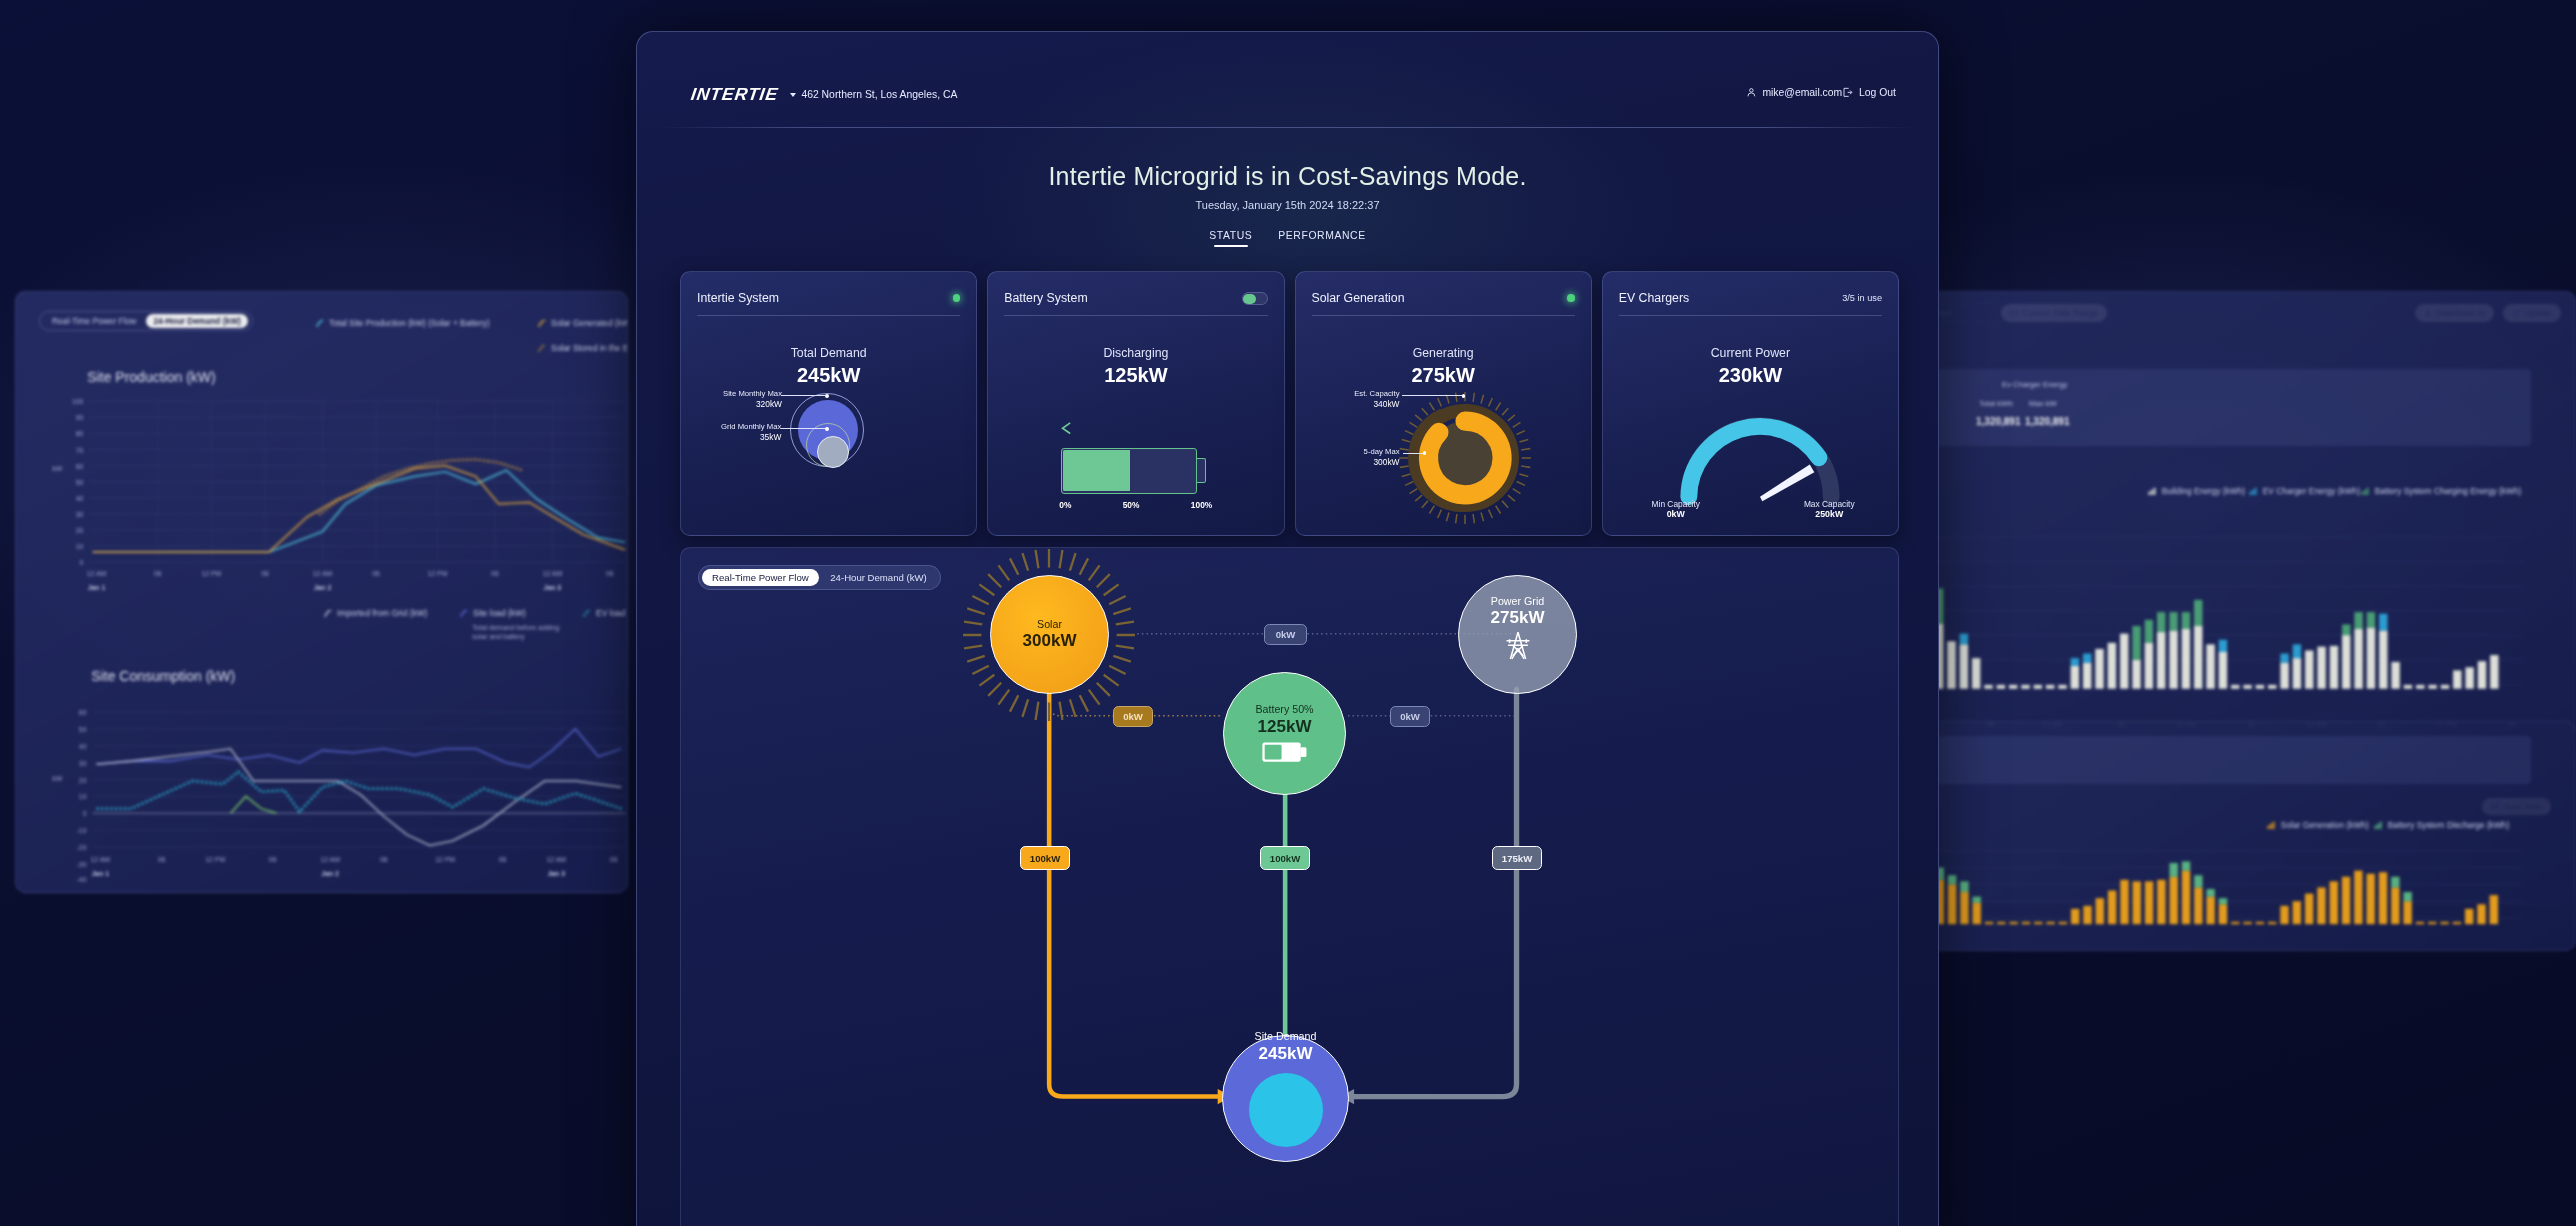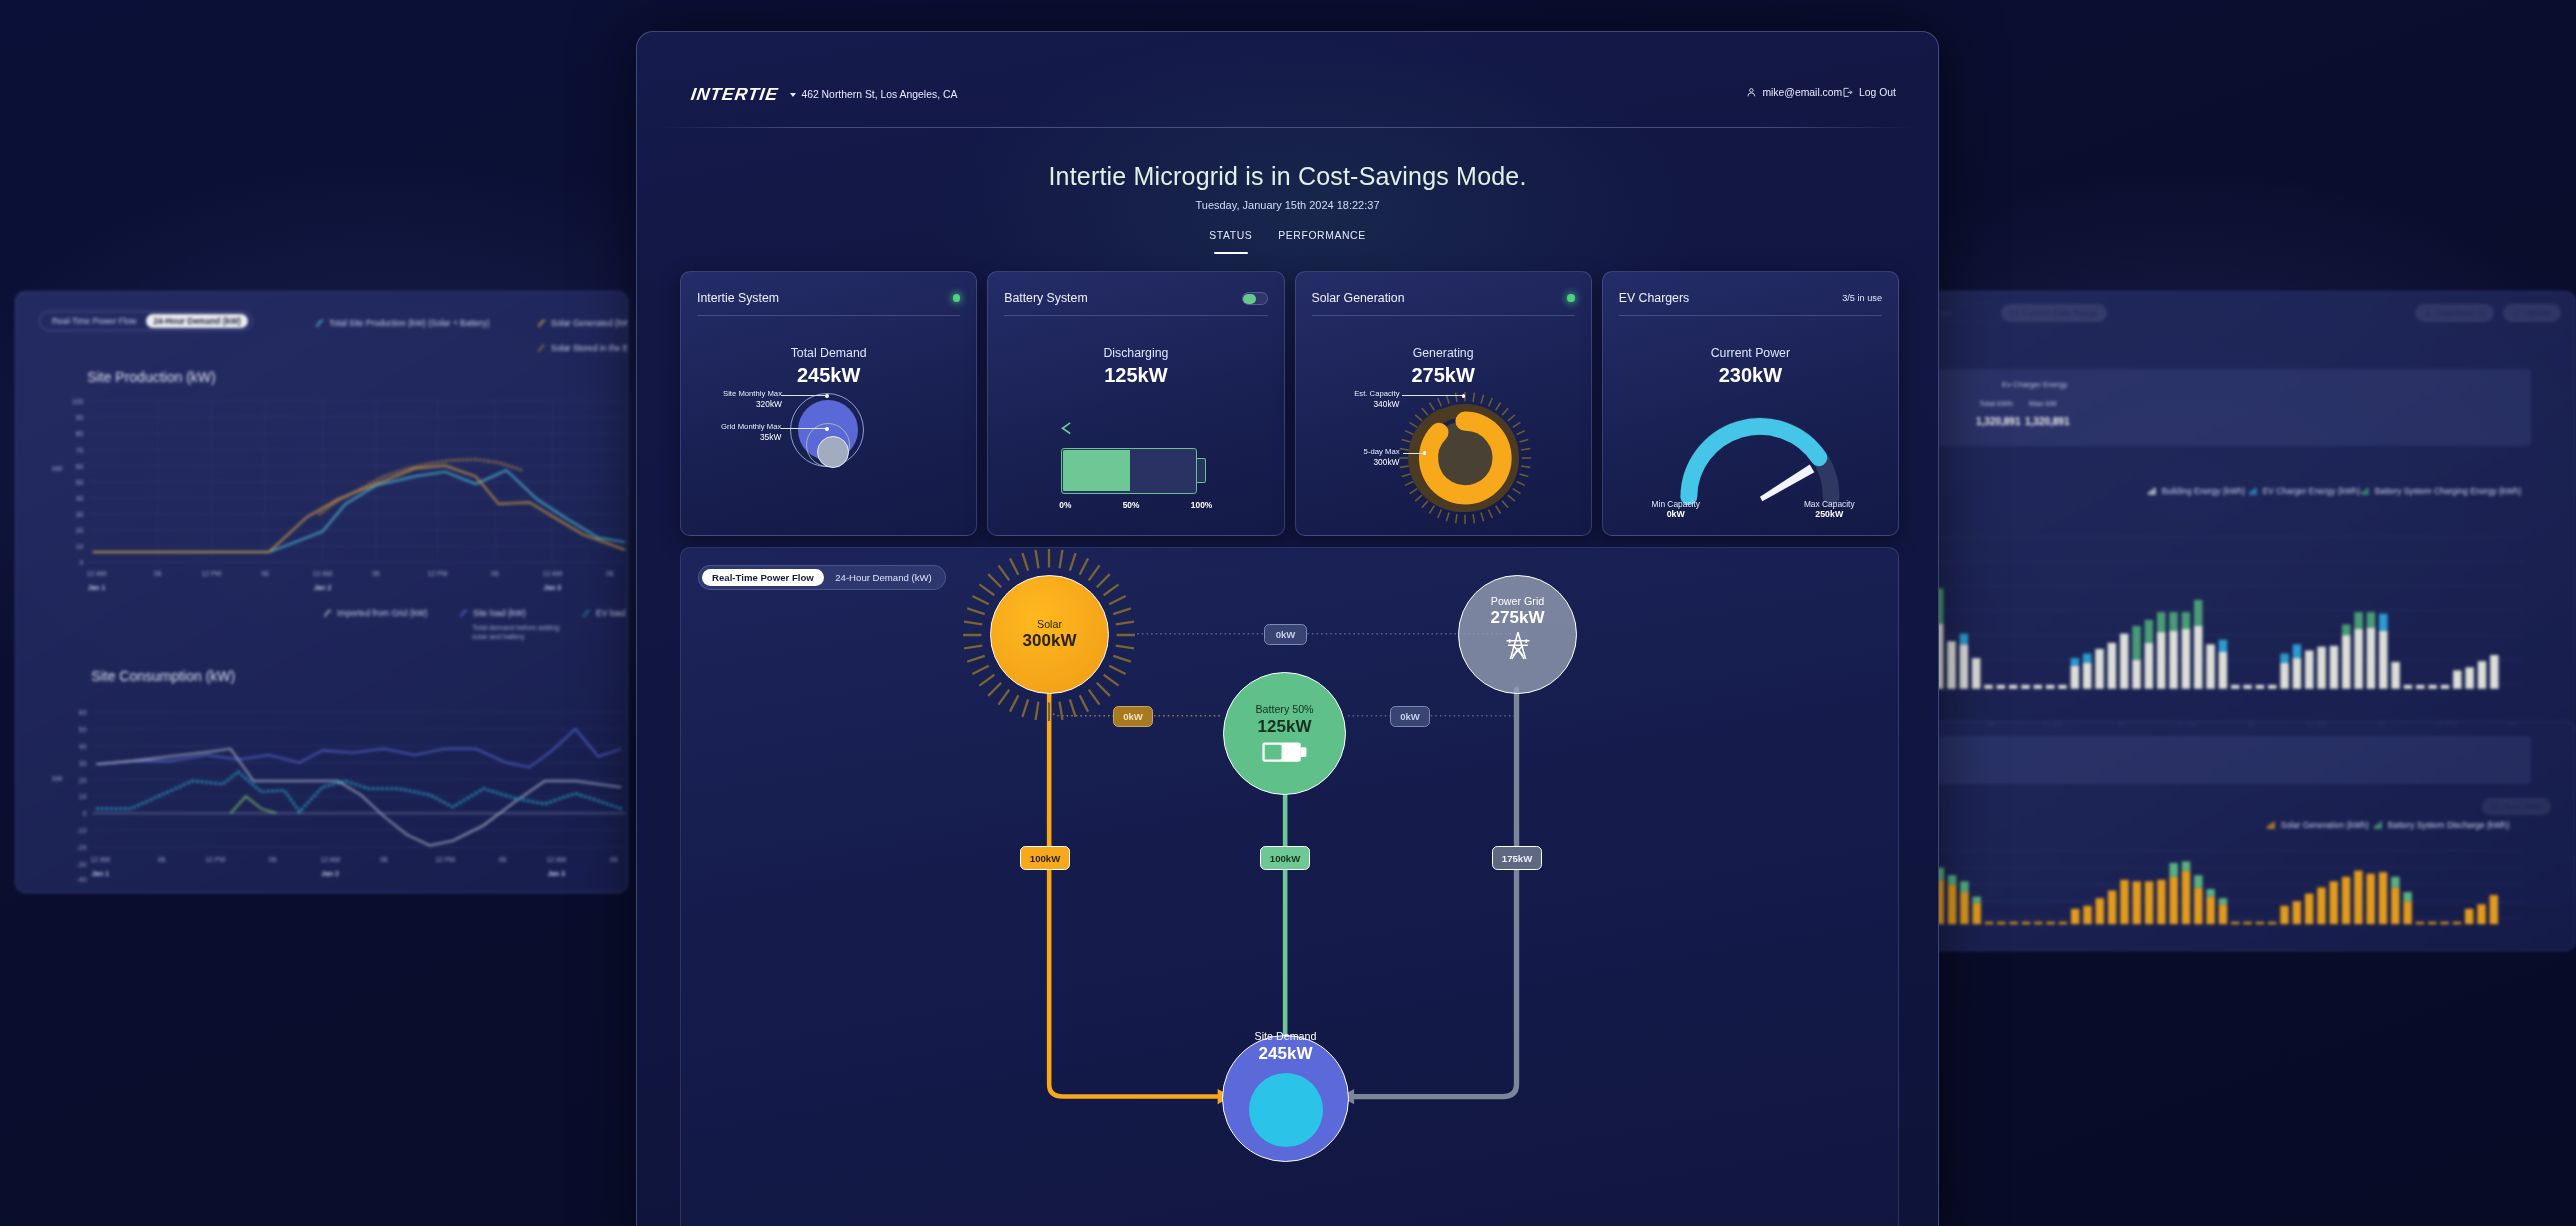--- a/index.html
+++ b/index.html
@@ -82,21 +82,21 @@
   .hdr-right { position:absolute; right:42px; top:55px; display:flex; align-items:center; }
   .hdr-item { display:flex; align-items:center; gap:6.1px; font-size:10.4px; color:#e8ebff; cursor:pointer;}
   .hdr-sep { position:absolute; left:23px; right:23px; top:95px; height:0.8px;
              background: linear-gradient(to right, rgba(150,165,225,0) 0%, rgba(150,165,225,0.38) 12%, rgba(150,165,225,0.38) 88%, rgba(150,165,225,0) 100%);}
 
   .title { position:absolute; left:0; right:0; top:130px; text-align:center;
            font-size:25px; color:#e3f0e8; font-weight:400; letter-spacing:0.2px;}
   .subtitle { position:absolute; left:0; right:0; top:167px; text-align:center;
            font-size:11px; color:#d3dbf5;}
   .tabs { position:absolute; left:0; right:0; top:198px; display:flex; justify-content:center; gap:26px;}
-  .tab { font-size:10.4px; color:#e6eaff; letter-spacing:0.6px; padding-bottom:13px; cursor:pointer; position:relative;}
+  .tab { font-size:10.4px; color:#e6eaff; letter-spacing:0.6px; padding-bottom:6px; cursor:pointer; position:relative;}
   .tab.active::after { content:""; position:absolute; left:4.6px; right:4.6px; bottom:0; height:2.3px; background:#fff; border-radius:1.5px;}
 
   
   .cards { position:absolute; left:43px; top:239px; width:1219px; height:265px; display:flex; gap:10px;}
   .card {
     flex:1; position:relative; border-radius:10px;
     background: linear-gradient(165deg, rgba(38,46,106,0.95) 0%, rgba(26,33,84,0.95) 55%, rgba(20,26,70,0.95) 100%);
     border:0.8px solid rgba(140,155,215,0.28);
     box-shadow: 0 6.1px 20px rgba(0,0,0,0.35);
   }
@@ -132,21 +132,21 @@
   .flowpanel {
     position:absolute; left:43px; top:515px; width:1219px; height:711px;
     border-radius:10px 10px 0 0;
     background: linear-gradient(170deg, rgba(34,42,100,0.72) 0%, rgba(24,31,82,0.72) 40%, rgba(18,24,66,0.72) 100%);
     border:0.8px solid rgba(140,155,215,0.22); border-bottom:none;
     overflow:hidden;
   }
   .seg-ctl { position:absolute; left:17px; top:17px; display:flex; align-items:center; gap:1.5px;
     background:rgba(62,72,130,0.55); border:0.8px solid rgba(150,165,220,0.28); border-radius:766px; padding:3.1px; height:24.5px;}
   .seg-ctl .s { font-size:9.6px; padding:3.1px 10px; border-radius:766px; color:#dde3fa; white-space:nowrap; cursor:pointer;}
-  .seg-ctl .s.active { background:#fff; color:#161b3c; font-weight:700;}
+  .seg-ctl .s.active { background:#fff; color:#161b3c; font-weight:400;}
 
   
   .node { position:absolute; border-radius:50%; display:flex; flex-direction:column;
           align-items:center; justify-content:center; border:1.9px solid #fff; }
   .node .n-lbl { font-size:10.7px; }
   .node .n-val { font-size:17px; font-weight:700; margin-top:1.5px;}
   .node-solar { background: radial-gradient(circle at 40% 35%, #ffb91f 0%, #f6a81a 55%, #f09c14 100%); color:#2a2208;}
   .node-grid  { background: rgba(150,160,180,0.78); color:#fff;}
   .node-bat   { background: #5fc08a; color:#14301f;}
   .node-site  { background: #5b6ad8; color:#fff;}

